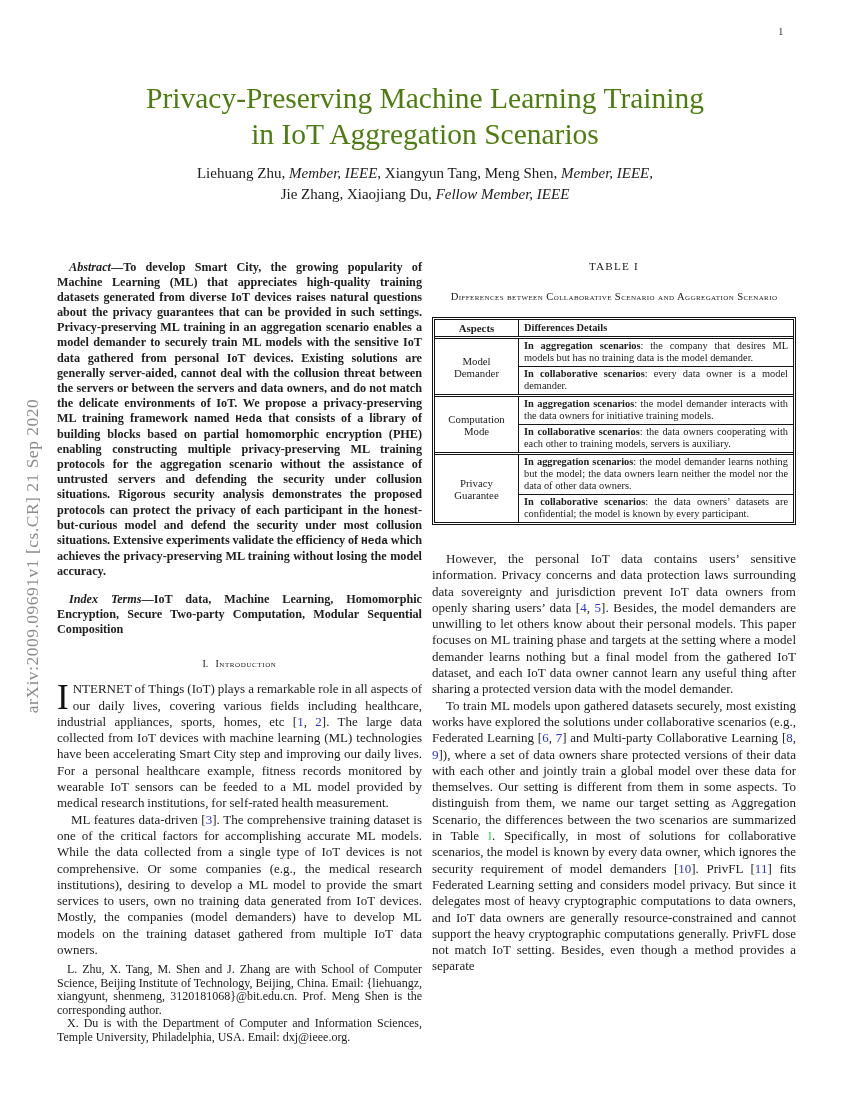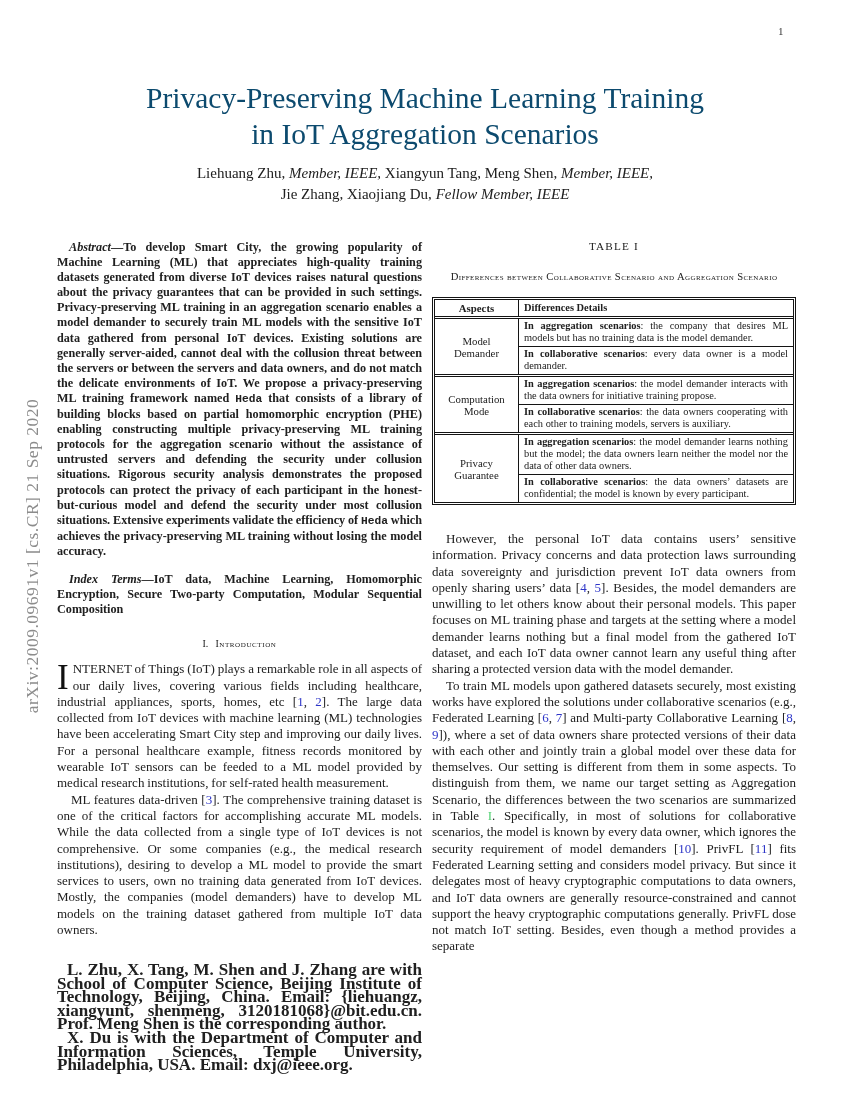--- a/index.html
+++ b/index.html
@@ -6,43 +6,43 @@
     --cite:#2d35c8; --ref:#52d273; --wm:#8c8c8c; --ink:#202020; --line:#141414;
   }
   html,body{margin:0;padding:0;background:#e8e8e8;}
   .page{position:relative;width:850px;height:1100px;background:#ffffff;margin:0 auto;
         font-family:"Liberation Serif", serif;color:var(--ink);overflow:hidden;}
   .pageno{position:absolute;top:25px;left:778px;font-size:11px;color:#3a3a3a;}
   .watermark{position:absolute;left:-235px;top:545px;width:536px;height:22px;
         transform:rotate(-90deg);transform-origin:center;text-align:center;
         font-size:17.5px;color:var(--wm);white-space:nowrap;letter-spacing:.5px;}
   .title{position:absolute;top:80px;left:0;width:850px;text-align:center;
-        font-size:29.5px;line-height:36px;color:#0c4a6e;}
+        font-size:29.5px;line-height:36px;color:#4d7c0f;}
   .authors{position:absolute;top:163px;left:0;width:850px;text-align:center;
         font-size:15px;line-height:21px;}
-  .col{position:absolute;top:240px;text-align:justify;}
+  .col{position:absolute;top:260px;text-align:justify;}
   .col-left{left:57px;width:365px;}
   .col-right{left:432px;width:364px;}
   .col p{margin:0;}
   .abstract,.idxterms{font-weight:bold;font-size:12.2px;line-height:15.1px;text-indent:12px;word-spacing:-0.2px;}
   .idxterms{margin-top:13px !important;}
   .seg-i{font-style:italic;}
   .seg-bi{font-style:italic;font-weight:bold;}
   .seg-mb{font-family:"Liberation Mono", monospace;font-weight:bold;font-size:0.92em;}
   .seg-cite{color:var(--cite);}
   .seg-ref{color:var(--ref);}
   .sec-head{margin-top:21px !important;text-align:center;font-size:10px;}
   .sec-head .sc{font-variant:small-caps;letter-spacing:.6px;}
   .sec-head .num{margin-right:7px;}
   .body-p{font-size:13px;line-height:16.3px;word-spacing:-0.3px;}
   .body-p.indent{text-indent:14px;}
   .p-first{margin-top:12px !important;}
   .dropcap{float:left;font-size:35px;line-height:29px;padding:2px 4px 0 0;color:#111;}
   .footnotes{position:absolute;left:57px;top:963px;width:365px;text-align:justify;
-        font-size:17px;line-height:13.6px;font-weight:bold;}
+        font-size:12px;line-height:13.6px;}
   .footnotes p{margin:0;text-indent:10px;}
   .cap-block{text-align:center;line-height:13.5px;}
   .cap-label{font-size:11.2px;letter-spacing:1.2px;}
   .cap-text{font-size:10.6px;font-variant:small-caps;letter-spacing:.4px;margin-top:16px;}
   .ieee-table{margin-top:14px;border:3px double var(--line);font-size:10.4px;line-height:12px;}
   .t-row{display:grid;grid-template-columns:84px 1fr;border-bottom:3px double var(--line);}
   .t-row:last-child{border-bottom:none;}
   .t-aspect{border-right:1px solid var(--line);display:flex;align-items:center;
         justify-content:center;text-align:center;padding:2px 4px;font-size:10.8px;}
   .t-head .t-aspect{font-weight:bold;}
@@ -98,21 +98,21 @@
       <div class="t-row">
         <div class="t-aspect">Model Demander</div>
         <div class="t-details">
           <div class="t-sub"><b>In aggregation scenarios</b><span>: the company that desires ML models but has no training data is the model demander.</span></div>
           <div class="t-sub"><b>In collaborative scenarios</b><span>: every data owner is a model demander.</span></div>
         </div>
       </div>
       <div class="t-row">
         <div class="t-aspect">Computation Mode</div>
         <div class="t-details">
-          <div class="t-sub"><b>In aggregation scenarios</b><span>: the model demander interacts with the data owners for initiative training propose.</span></div>
+          <div class="t-sub"><b>In aggregation scenarios</b><span>: the model demander interacts with the data owners for initiative training models.</span></div>
           <div class="t-sub"><b>In collaborative scenarios</b><span>: the data owners cooperating with each other to training models, servers is auxiliary.</span></div>
         </div>
       </div>
       <div class="t-row">
         <div class="t-aspect">Privacy Guarantee</div>
         <div class="t-details">
           <div class="t-sub"><b>In aggregation scenarios</b><span>: the model demander learns nothing but the model; the data owners learn neither the model nor the data of other data owners.</span></div>
           <div class="t-sub"><b>In collaborative scenarios</b><span>: the data owners’ datasets are confidential; the model is known by every participant.</span></div>
         </div>
       </div>

